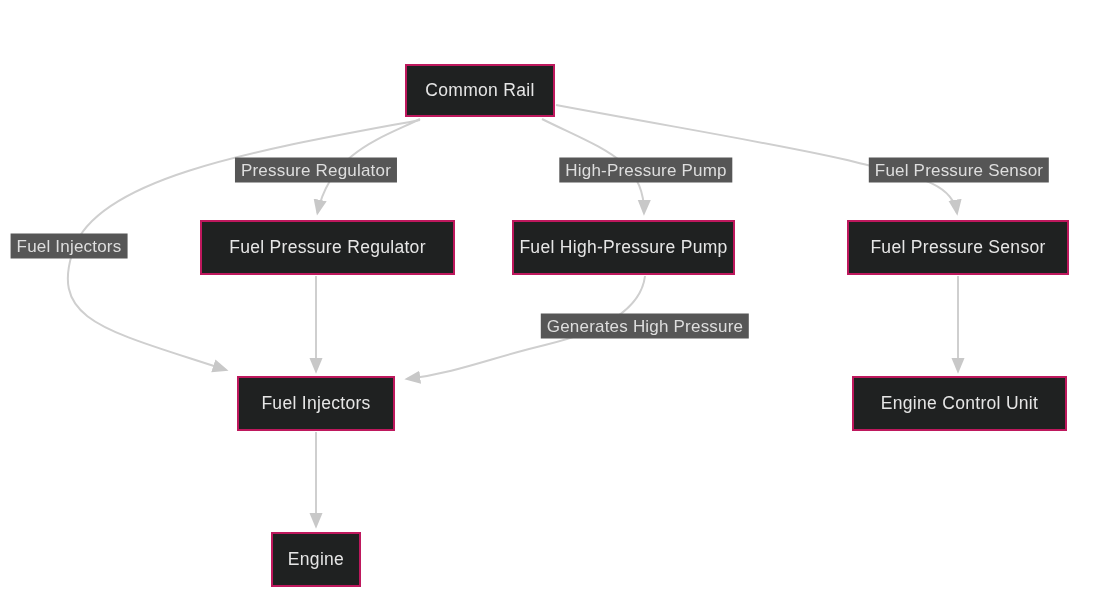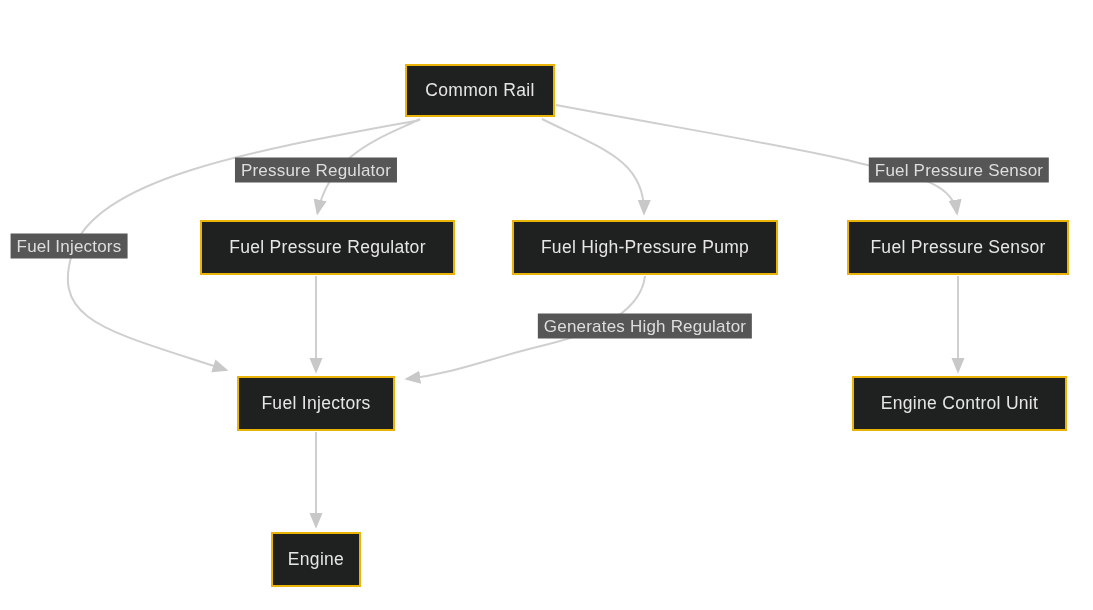--- a/index.html
+++ b/index.html
@@ -19,21 +19,21 @@
   }
   .edges-svg path.edge {
     fill: none;
     stroke: #cfcfcf;
     stroke-width: 2px;
   }
   .node {
     position: absolute;
     z-index: 3;
     background: #1f2121;
-    border: 2px solid #eab308;
+    border: 2px solid #be185d;
     box-sizing: border-box;
     display: flex;
     align-items: center;
     justify-content: center;
     color: #e6e6e6;
     font-size: 17.5px;
     letter-spacing: 0.3px;
     white-space: nowrap;
   }
   .edge-label {
@@ -71,21 +71,21 @@
   </svg>
 
   <div class="node" style="left:405px; top:64px; width:150px; height:53px;">
     <span>Common Rail</span>
   </div>
 
   <div class="node" style="left:189px; top:220px; width:255px; height:55px;margin-left:11px;">
     <span>Fuel Pressure Regulator</span>
   </div>
 
-  <div class="node" style="left:512px; top:220px; width:266px; height:55px;">
+  <div class="node" style="left:512px; top:220px; width:223px; height:55px;">
     <span>Fuel High-Pressure Pump</span>
   </div>
 
   <div class="node" style="left:847px; top:220px; width:222px; height:55px;">
     <span>Fuel Pressure Sensor</span>
   </div>
 
   <div class="node" style="left:237px; top:376px; width:158px; height:55px;">
     <span>Fuel Injectors</span>
   </div>
@@ -93,23 +93,24 @@
   <div class="node" style="left:852px; top:376px; width:215px; height:55px;">
     <span>Engine Control Unit</span>
   </div>
 
   <div class="node" style="left:271px; top:532px; width:90px; height:55px;text-align:center;">
     <span>Engine</span>
   </div>
 
   <div class="edge-label" style="left:316px; top:170px;">Pressure Regulator</div>
 
+  <div class="edge-label" style="left:646px; top:170px;">High-Pressure Pump</div>
 
   <div class="edge-label" style="left:959px; top:170px;">Fuel Pressure Sensor</div>
 
   <div class="edge-label" style="left:69px; top:246px;">Fuel Injectors</div>
 
 
-  <div class="edge-label" style="left:645px; top:326px;">Generates High Regulator</div>
+  <div class="edge-label" style="left:645px; top:326px;">Generates High Pressure</div>
 
 
 
 </div>
 
 </body></html>

